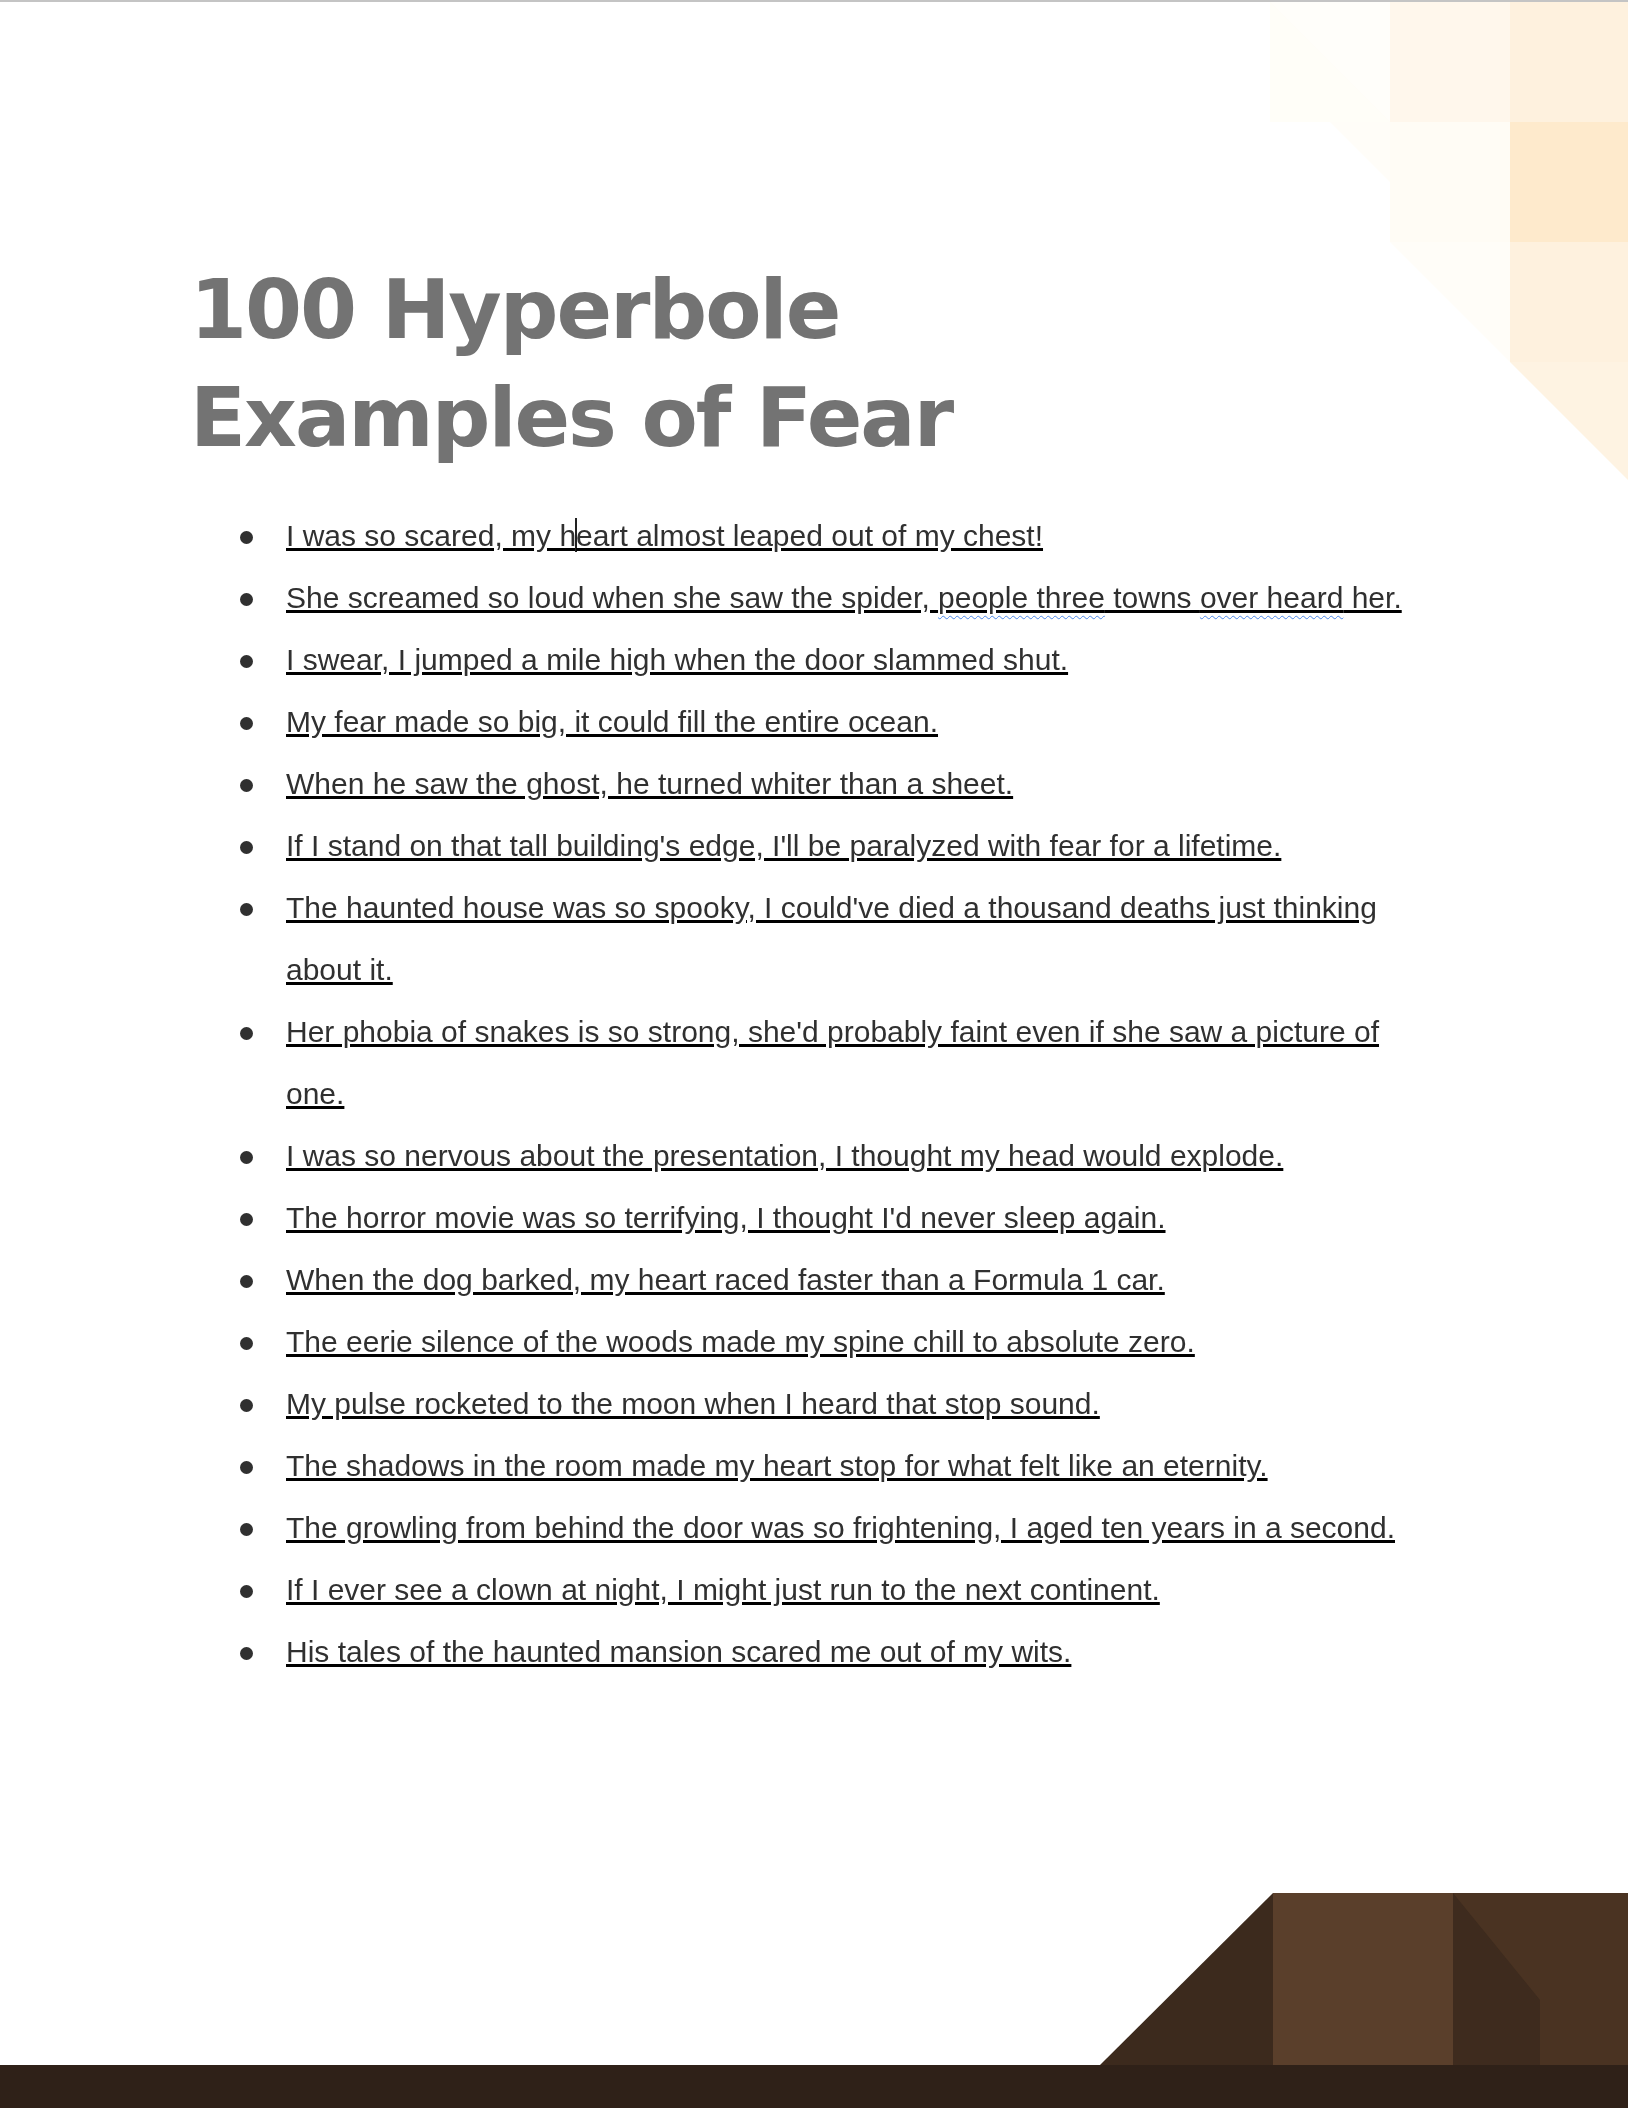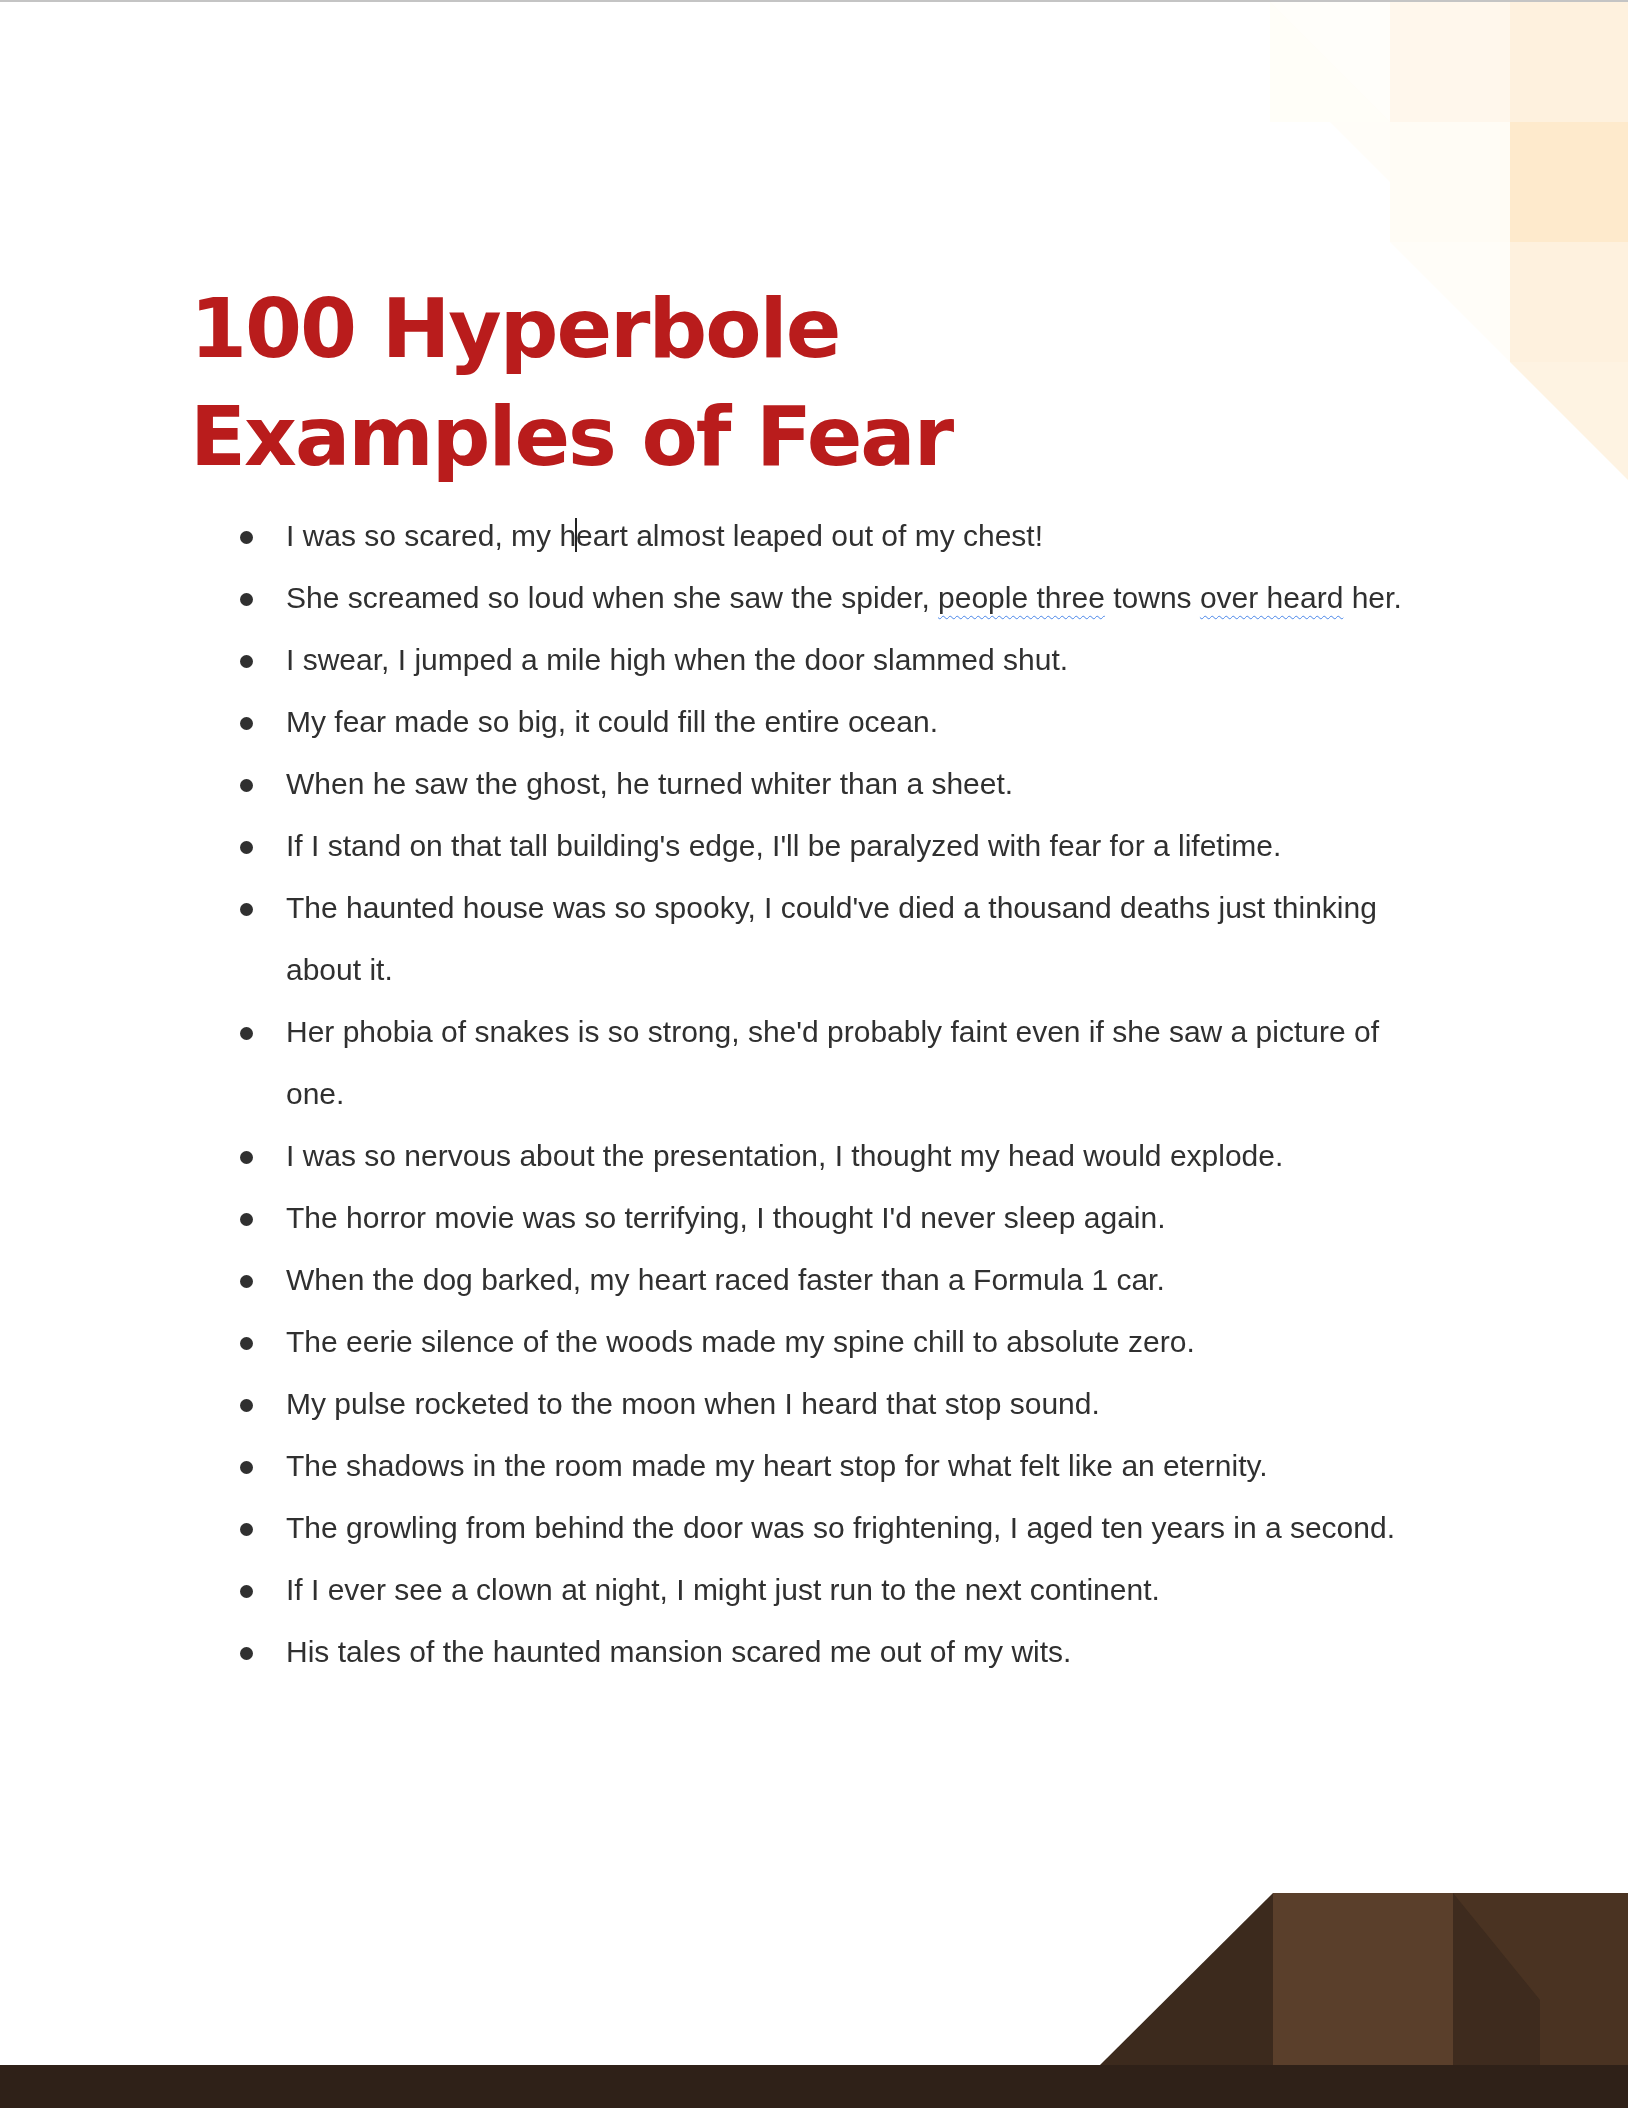--- a/index.html
+++ b/index.html
@@ -1,22 +1,22 @@
 <!DOCTYPE html>
 <html><head>
 <meta charset="utf-8">
 <style>
   html,body{margin:0;padding:0;}
   body{width:1628px;height:2108px;position:relative;background:#ffffff;overflow:hidden;font-family:"Liberation Sans",sans-serif;}
   .topline{position:absolute;left:0;top:0;width:1628px;height:2px;background:#c4c4c4;}
   .deco-tr{position:absolute;left:0;top:0;width:1628px;height:500px;pointer-events:none;}
   .deco-bottom{position:absolute;left:0;top:1880px;width:1628px;height:228px;pointer-events:none;}
-  .title{position:absolute;left:190px;top:275px;margin:0;font-family:"DejaVu Sans",sans-serif;font-weight:bold;font-size:82px;line-height:108px;color:#b91c1c;letter-spacing:-2px;}
+  .title{position:absolute;left:190px;top:256px;margin:0;font-family:"DejaVu Sans",sans-serif;font-weight:bold;font-size:82px;line-height:108px;color:#737373;letter-spacing:-2px;}
   .title span{display:block;}
-  ul.list{position:absolute;left:0;top:505px;margin:0;padding:0;list-style:none;width:1460px;}
+  ul.list{position:absolute;left:0;top:505px;margin:0;padding:0;list-style:none;width:1460px;text-decoration:underline;}
   ul.list li{position:relative;padding-left:286px;font-size:30px;line-height:62px;color:#303030;width:1140px;}
   ul.list li .bullet{position:absolute;left:240px;top:26px;width:13px;height:13px;border-radius:50%;background:#303030;}
   .spell{text-decoration:underline wavy #4a86e8;text-decoration-thickness:1px;text-underline-offset:7px;}
   .cursor{display:inline-block;width:2px;height:34px;background:#222;vertical-align:-6px;margin:0 -1px;}
 </style>
 </head>
 <body>
 
 <div class="topline"></div>
 

